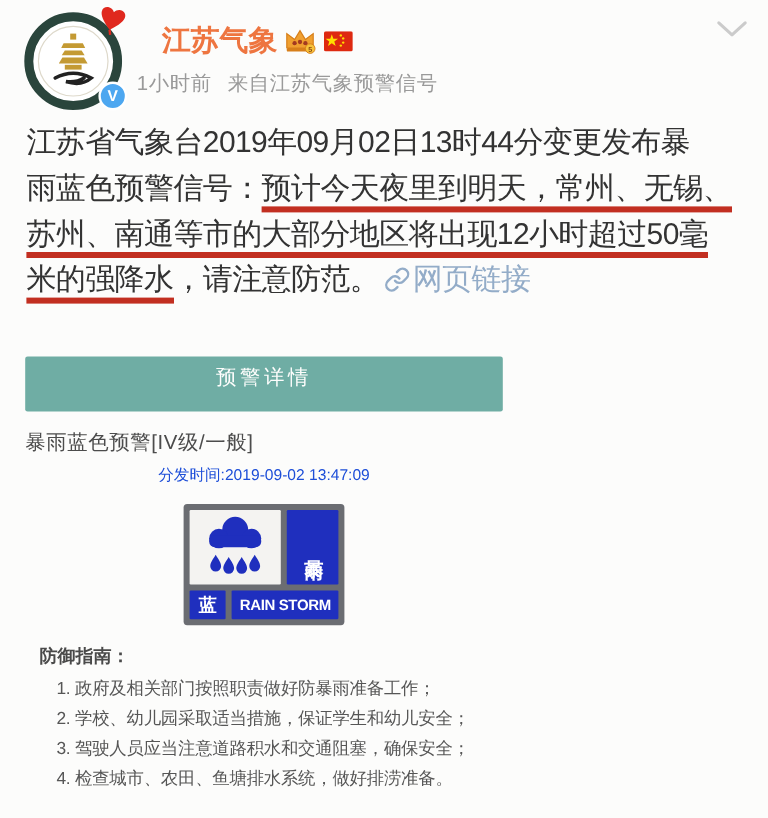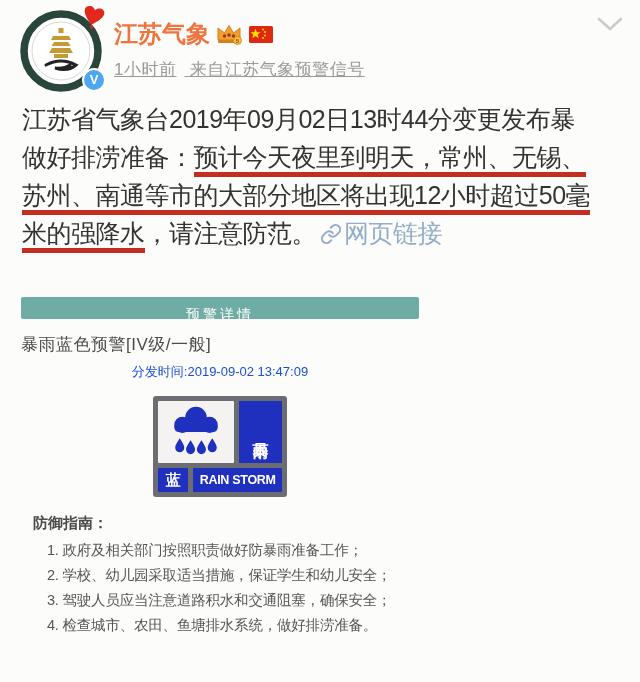--- a/index.html
+++ b/index.html
@@ -12,40 +12,40 @@
   
   .post-header { display:flex; align-items:flex-start; padding:10px 16px 0 20px; position:relative; }
   .avatar-wrap { position:relative; width:82px; height:82px; flex:0 0 auto; cursor:pointer; }
   .avatar-heart { position:absolute; top:-4px; right:-2px; transform:rotate(14deg); }
   .v-badge {
     position:absolute; right:-4px; bottom:0; width:24px; height:24px; border-radius:50%;
     background:var(--verified-blue); border:2.5px solid #fff; color:#fff; font-weight:bold;
     font-size:13px; line-height:19px; text-align:center;
   }
   .author-block { margin-left:12px; padding-top:8px; flex:1; }
-  .author-row { display:flex; align-items:center; gap:6px; }
+  .author-row { display:flex; align-items:center; gap:6px;margin-left:21px; }
   .author-name { color:var(--author-orange); font-size:24px; font-weight:bold; cursor:pointer; }
-  .meta-row { margin-top:8px; color:var(--text-gray); font-size:17px; letter-spacing:0.5px;text-decoration:underline; }
+  .meta-row { margin-top:8px; color:var(--text-gray); font-size:17px; letter-spacing:0.5px; }
   .meta-row .sep { display:inline-block; width:8px; }
   .chevron { position:absolute; right:16px; top:16px; cursor:pointer; }
   
   .post-text { padding:8px 18px 0 22px; }
   .post-line {
     font-size:25px; line-height:38px; letter-spacing:-0.5px; color:#333;
     white-space:nowrap;
   }
   .seg { }
   .underline-red { border-bottom:5px solid var(--underline-red); padding-bottom:1px; }
   .weblink { color:var(--link-blue); text-decoration:none; cursor:pointer; margin-left:4px; }
   .weblink svg { vertical-align:-3px; margin-right:2px; }
   
   .card { width:398px; margin:10px 0 0 21px; cursor:pointer; }
   .card-header {
-    height:22px; line-height:35px; background:var(--accent-teal); color:#fdfdfc;
-    text-align:center; font-size:14px; letter-spacing:3px; border-radius:2px;margin-top:45px;
+    height:46px; line-height:35px; background:var(--accent-teal); color:#fdfdfc;
+    text-align:center; font-size:17px; letter-spacing:3px; border-radius:2px;margin-top:45px;
   }
   .card-title { margin-top:14px; text-align:left; font-size:17px; color:#4c4c4c; letter-spacing:0.5px; }
   .card-time { margin-top:7px; text-align:center; font-size:13px; color:#1d4ed8; }
   .card-body {
     margin:10px 4px 0 4px; font-size:14px; line-height:24px; color:#555;
     text-indent:2em; letter-spacing:-0.2px; text-align:justify;
   }
   
   .sign { width:134px; margin:15px auto 0; background:var(--sign-frame); padding:5px; border-radius:3px; }
   .sign-row { display:flex; gap:5px; }
@@ -119,21 +119,21 @@
 
   <svg class="chevron" width="28" height="16" viewBox="0 0 28 16">
     <polyline points="3,3 14,13 25,3" fill="none" stroke="#cbcbcb" stroke-width="2.6" stroke-linecap="round" stroke-linejoin="round"></polyline>
   </svg>
 </header>
 
 <div class="post-text">
   <div>
   <div class="post-line"><span class="seg">江苏省气象台2019年09月02日13时44分变更发布暴</span></div>
 
-  <div class="post-line"><span class="seg">做好排涝准备：</span><span class="seg underline-red">预计今天夜里到明天，常州、无锡、</span></div>
+  <div class="post-line"><span class="seg">雨蓝色预警信号：</span><span class="seg underline-red">预计今天夜里到明天，常州、无锡、</span></div>
 
   <div class="post-line"><span class="seg underline-red">苏州、南通等市的大部分地区将出现12小时超过50毫</span></div>
 </div>
   <div class="post-line">
     <span class="seg underline-red">米的强降水</span><span class="seg">，请注意防范。</span><a class="weblink"><svg width="22" height="22" viewBox="0 0 24 24">
           <g fill="none" stroke="#93acc8" stroke-width="2.2" stroke-linecap="round" stroke-linejoin="round">
             <path d="M10 13a5 5 0 0 0 7.54.54l3-3a5 5 0 0 0-7.07-7.07l-1.72 1.71"></path>
             <path d="M14 11a5 5 0 0 0-7.54-.54l-3 3a5 5 0 0 0 7.07 7.07l1.71-1.71"></path>
           </g>
         </svg><span>网页链接</span></a>

